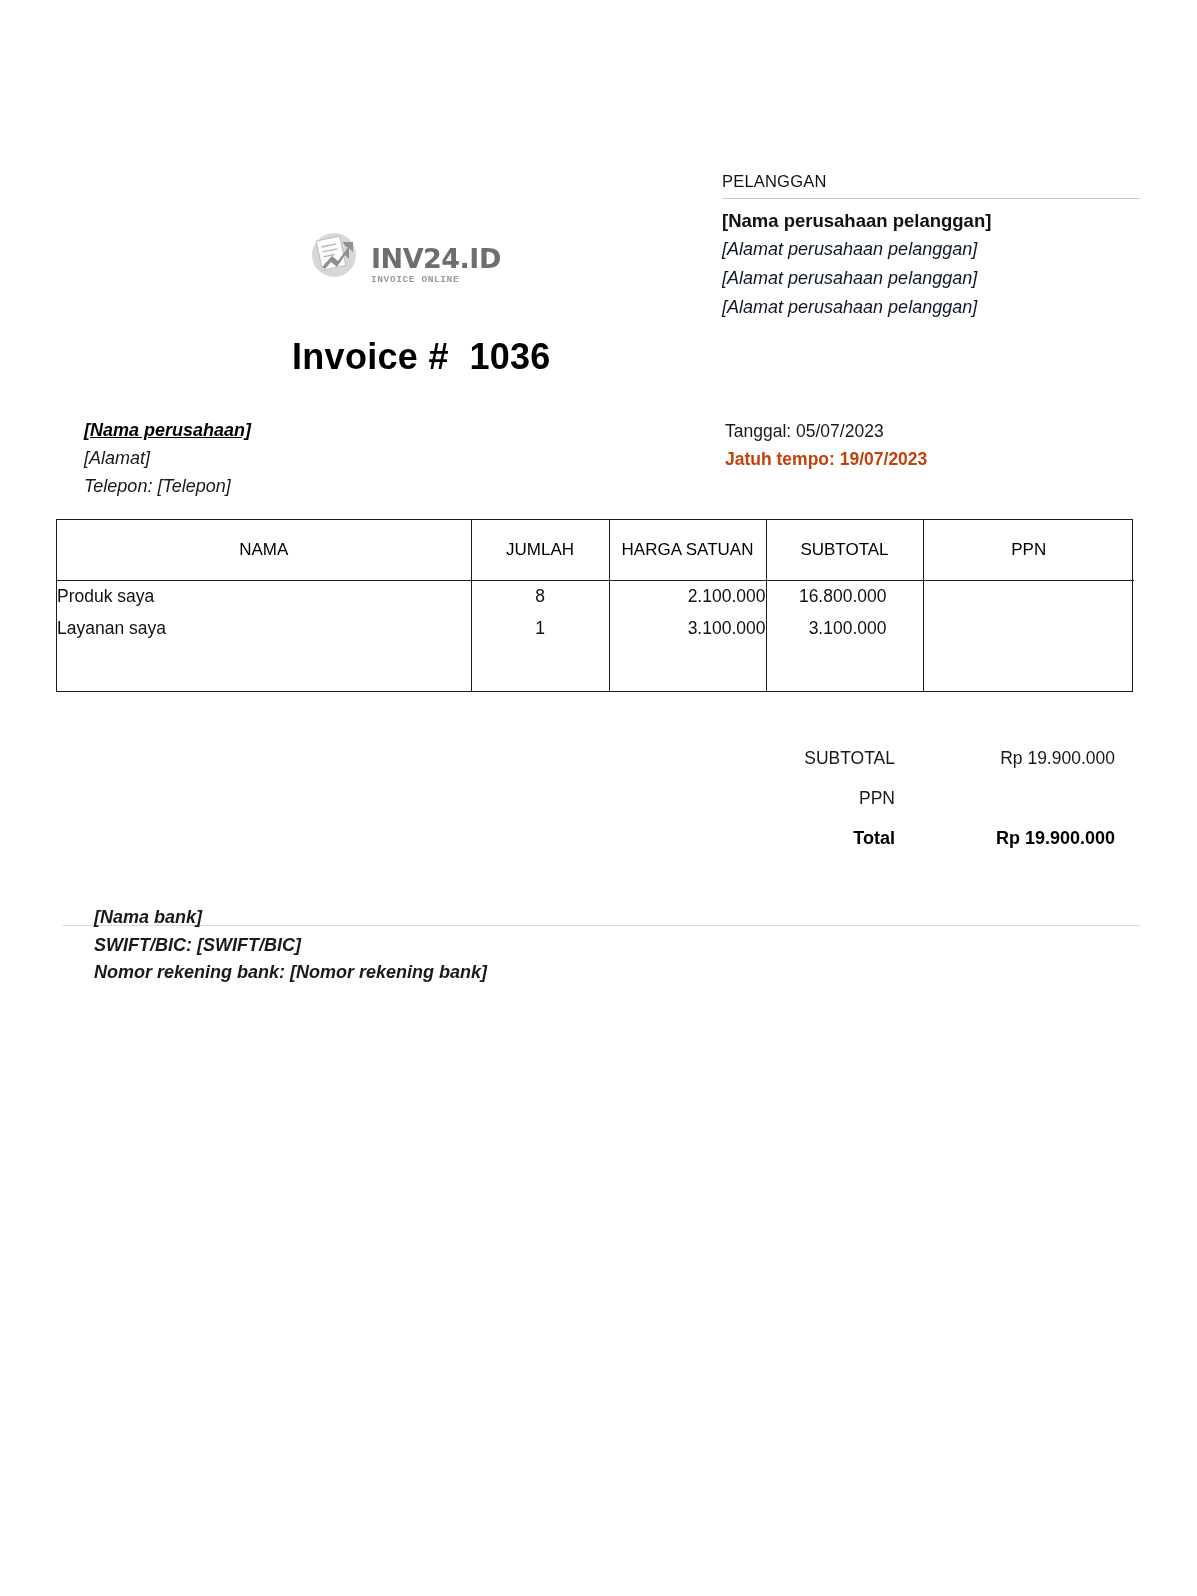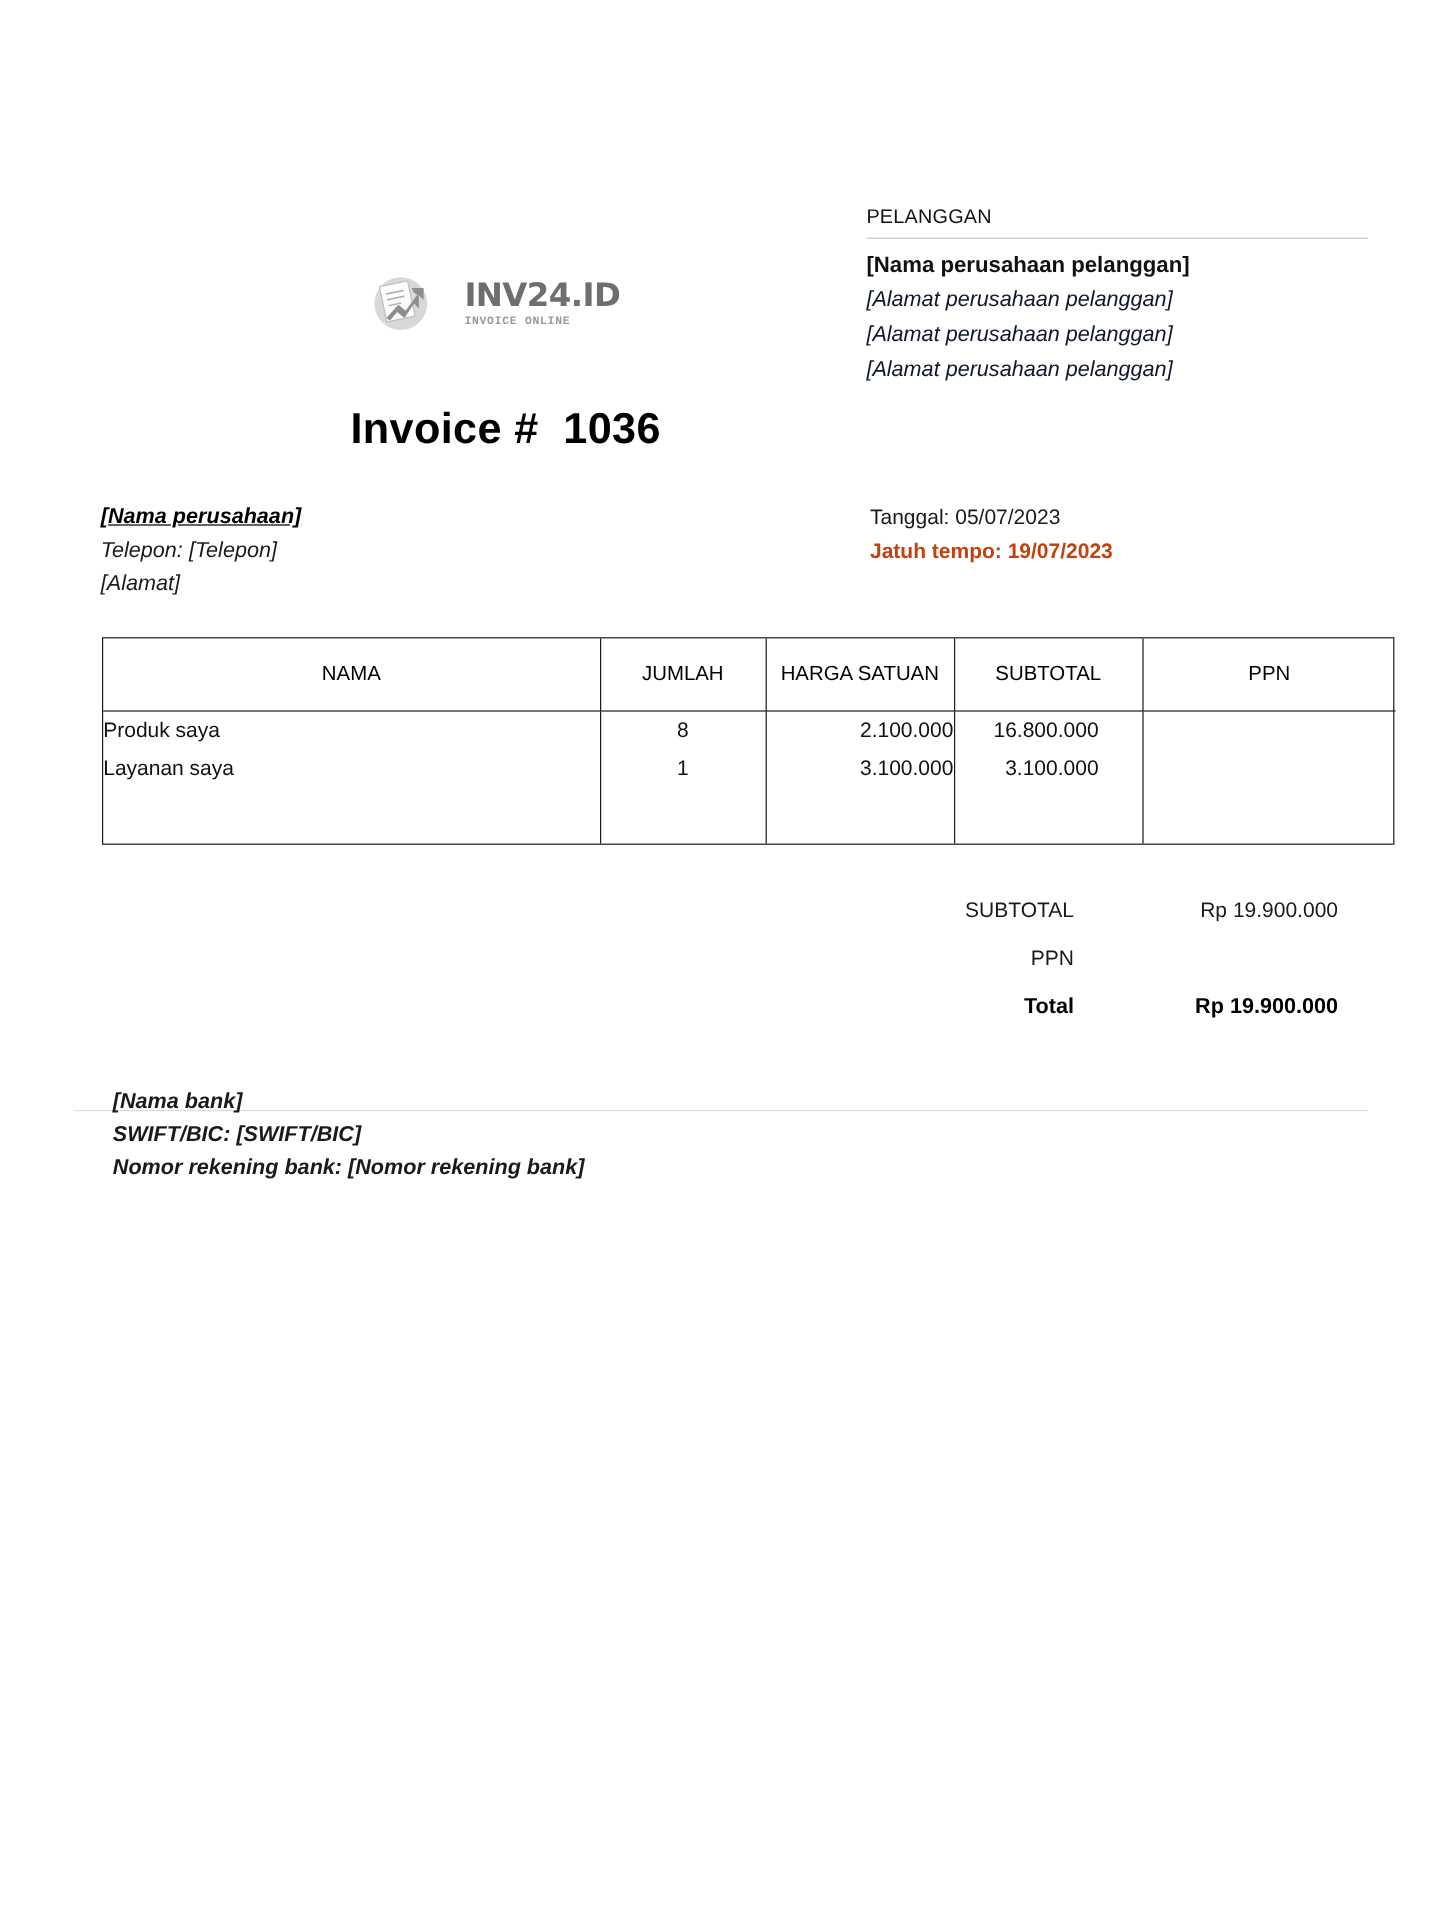--- a/index.html
+++ b/index.html
@@ -24,22 +24,22 @@
   }
 
   
   .logo-block {
     position: absolute;
     left: 305px;
     top: 222px;
     width: 200px;
     height: 62px;
     display: flex;
-    align-items: center;
-    gap: 24px;
+    align-items: flex-end;
+    gap: 8px;
   }
   .logo-mark {
     position: relative;
     width: 58px;
     height: 58px;
     flex: 0 0 58px;
   }
   .logo-text {
     display: flex;
     flex-direction: column;
@@ -139,26 +139,25 @@
   }
   .date-line.bold {
     font-weight: bold;
     color: #c2410c;
   }
 
   
   .table {
     position: absolute;
     left: 56px;
-    top: 531px;
+    top: 519px;
     width: 1077px;
     border: 1.5px solid #1b1b1b;
     border-collapse: collapse;
     box-sizing: border-box;
-    margin-left: 29px;
   }
   table.items {
     width: 100%;
     border-collapse: collapse;
     table-layout: fixed;
   }
   table.items th,
   table.items td {
     padding: 0;
     vertical-align: top;
@@ -279,22 +278,22 @@
     <div class="customer-name">[Nama perusahaan pelanggan]</div>
     <div class="customer-addr">[Alamat perusahaan pelanggan]</div>
     <div class="customer-addr">[Alamat perusahaan pelanggan]</div>
     <div class="customer-addr">[Alamat perusahaan pelanggan]</div>
   </div>
 
   <div class="invoice-title">Invoice #  1036</div>
 
   <div class="sender">
     <div class="sender-name">[Nama perusahaan]</div>
+    <div class="sender-line">[Alamat]</div>
     <div class="sender-line">Telepon: [Telepon]</div>
-    <div class="sender-line">[Alamat]</div>
   </div>
 
   <div class="dates">
     <div class="date-line">Tanggal: 05/07/2023</div>
     <div class="date-line bold">Jatuh tempo: 19/07/2023</div>
   </div>
 
   <div class="table">
     <table class="items">
       <colgroup>

